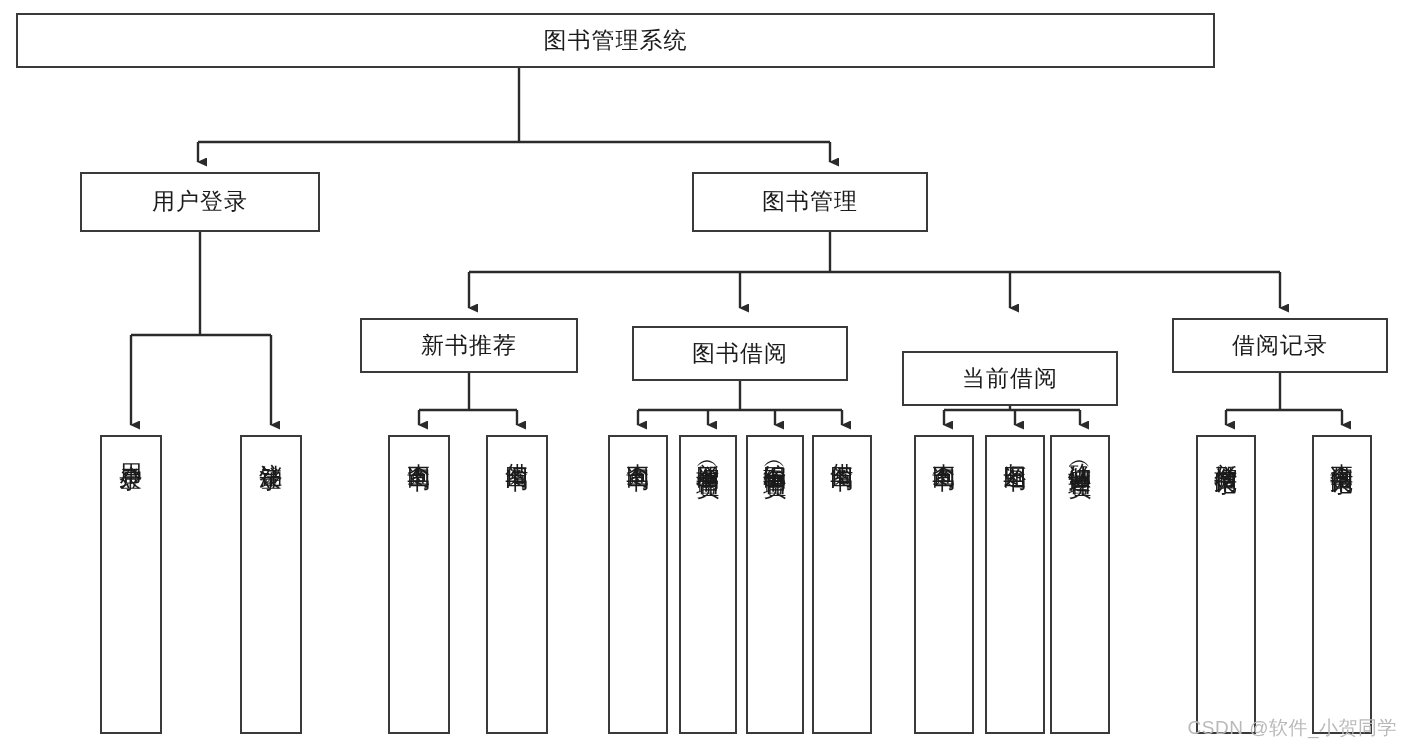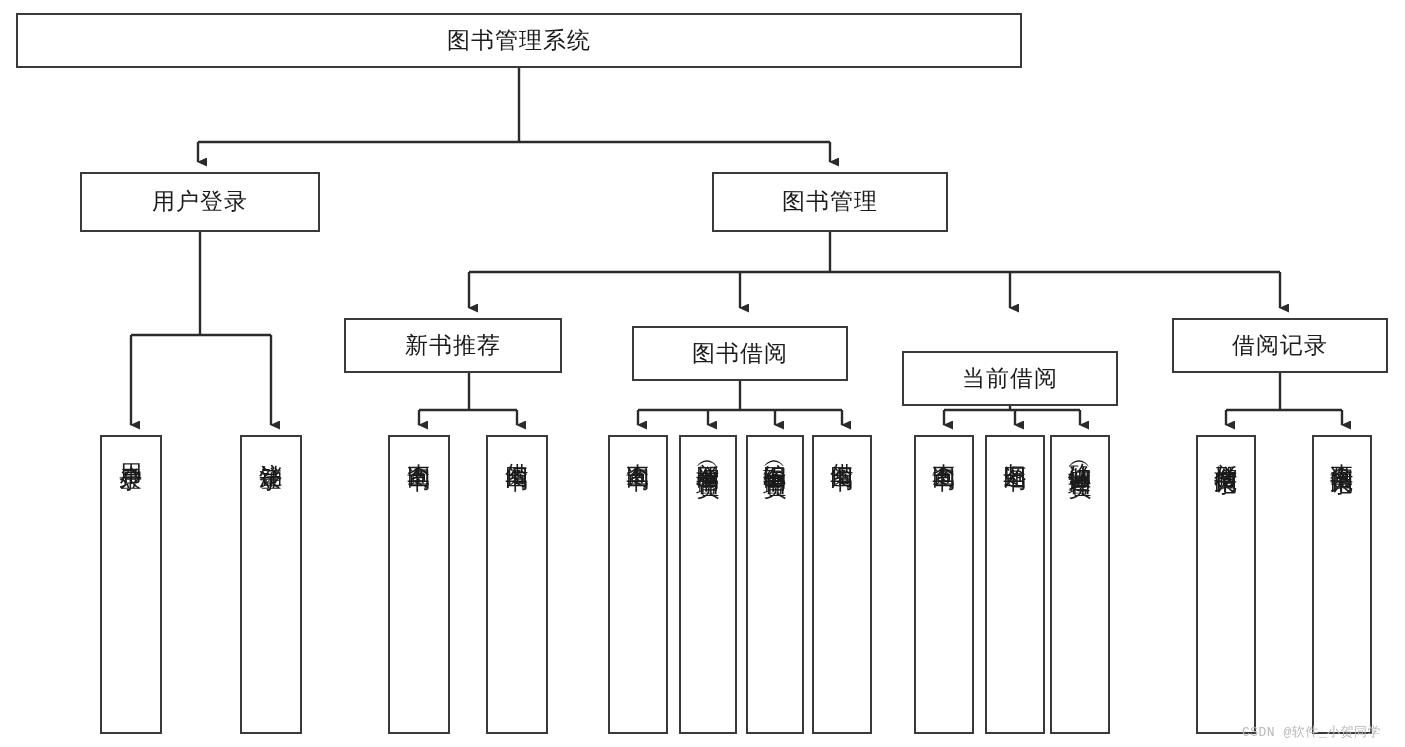--- a/index.html
+++ b/index.html
@@ -49,28 +49,27 @@
   .node.vert .vlabel {
     writing-mode: vertical-rl;
     text-orientation: upright;
     font-size: 23px;
     line-height: 1.15;
     letter-spacing: 2px;
     white-space: nowrap;
   }
   .watermark {
     position: absolute;
-    right: 24px;
+    right: 8px;
     bottom: 6px;
-    font-size: 13px;
+    font-size: 19px;
     color: #b9b9b9;
     letter-spacing: 0.5px;
     z-index: 3;
     white-space: nowrap;
-    font-family: Liberation Mono, monospace;
   }
 </style>
 </head>
 <body>
 
 <div id="canvas" style="background: rgb(255, 255, 255);">
 
   <svg class="edges" viewBox="0 0 1405 747" xmlns="http://www.w3.org/2000/svg">
     <defs>
       <marker id="arrow" markerWidth="9" markerHeight="10" refX="4.5" refY="9" orient="auto" markerUnits="userSpaceOnUse">
@@ -114,32 +113,32 @@
       <path d="M1015,410 L1015,425" marker-end="url(#arrow)"></path>
       <path d="M1080,410 L1080,425" marker-end="url(#arrow)"></path>
 
       <path d="M1280,373 L1280,410"></path>
       <path d="M1226,410 L1342,410"></path>
       <path d="M1226,410 L1226,425" marker-end="url(#arrow)"></path>
       <path d="M1342,410 L1342,425" marker-end="url(#arrow)"></path>
     </g>
   </svg>
 
-  <div class="node horiz" id="node-root" style="left: 16px; top: 13px; width: 1006px; height: 55px; border-color: rgb(58, 58, 58); background: rgb(255, 255, 255); color: rgb(27, 27, 27);">
+  <div class="node horiz" id="node-root" style="left: 16px; top: 13px; width: 1199px; height: 55px; border-color: rgb(58, 58, 58); background: rgb(255, 255, 255); color: rgb(27, 27, 27);">
     <span>图书管理系统</span>
   </div>
 
   <div class="node horiz" id="node-l2-0" style="left: 80px; top: 172px; width: 240px; height: 60px; border-color: rgb(58, 58, 58); background: rgb(255, 255, 255); color: rgb(27, 27, 27);">
     <span>用户登录</span>
   </div>
-  <div class="node horiz" id="node-l2-1" style="left: 712px; top: 172px; width: 236px; height: 60px; border-color: rgb(58, 58, 58); background: rgb(255, 255, 255); color: rgb(27, 27, 27);">
+  <div class="node horiz" id="node-l2-1" style="left: 692px; top: 172px; width: 236px; height: 60px; border-color: rgb(58, 58, 58); background: rgb(255, 255, 255); color: rgb(27, 27, 27);">
     <span>图书管理</span>
   </div>
 
-  <div class="node horiz" id="node-l3-0" style="left: 344px; top: 318px; width: 218px; height: 55px; border-color: rgb(58, 58, 58); background: rgb(255, 255, 255); color: rgb(27, 27, 27);">
+  <div class="node horiz" id="node-l3-0" style="left: 360px; top: 318px; width: 218px; height: 55px; border-color: rgb(58, 58, 58); background: rgb(255, 255, 255); color: rgb(27, 27, 27);">
     <span>新书推荐</span>
   </div>
   <div class="node horiz" id="node-l3-1" style="left: 632px; top: 318px; width: 216px; height: 55px; border-color: rgb(58, 58, 58); background: rgb(255, 255, 255); color: rgb(27, 27, 27); margin-top: 8px;">
     <span>图书借阅</span>
   </div>
   <div class="node horiz" id="node-l3-2" style="left: 902px; top: 318px; width: 216px; height: 55px; border-color: rgb(58, 58, 58); background: rgb(255, 255, 255); color: rgb(27, 27, 27); margin-top: 33px;">
     <span>当前借阅</span>
   </div>
   <div class="node horiz" id="node-l3-3" style="left: 1172px; top: 318px; width: 216px; height: 55px; border-color: rgb(58, 58, 58); background: rgb(255, 255, 255); color: rgb(27, 27, 27);">
     <span>借阅记录</span>

